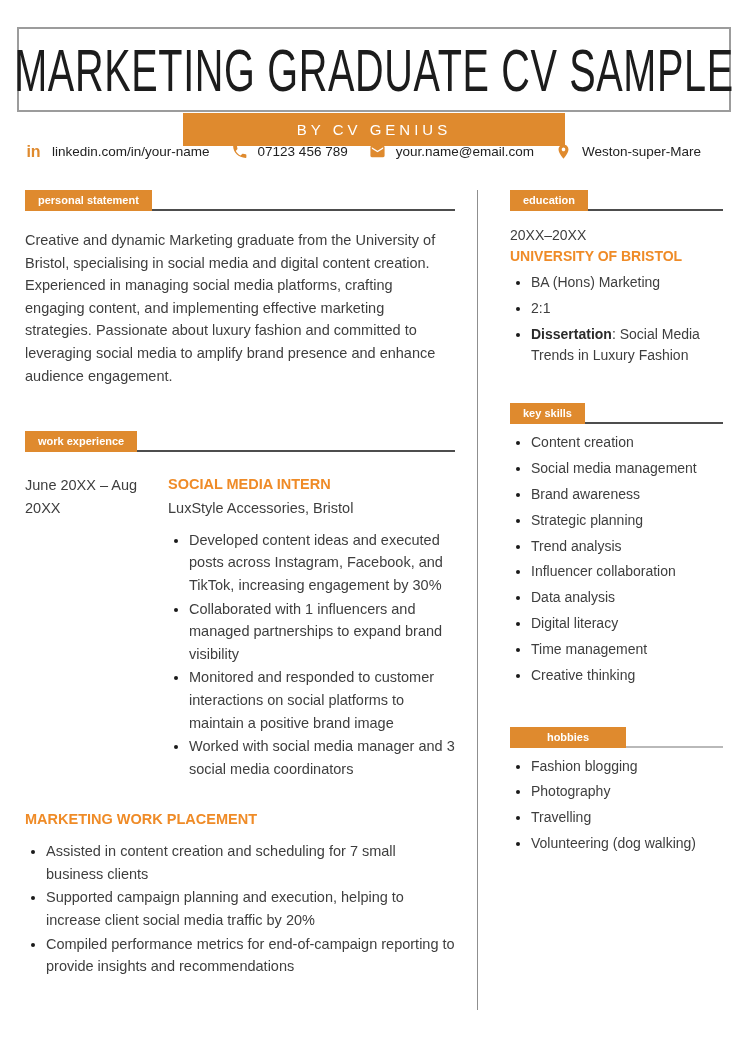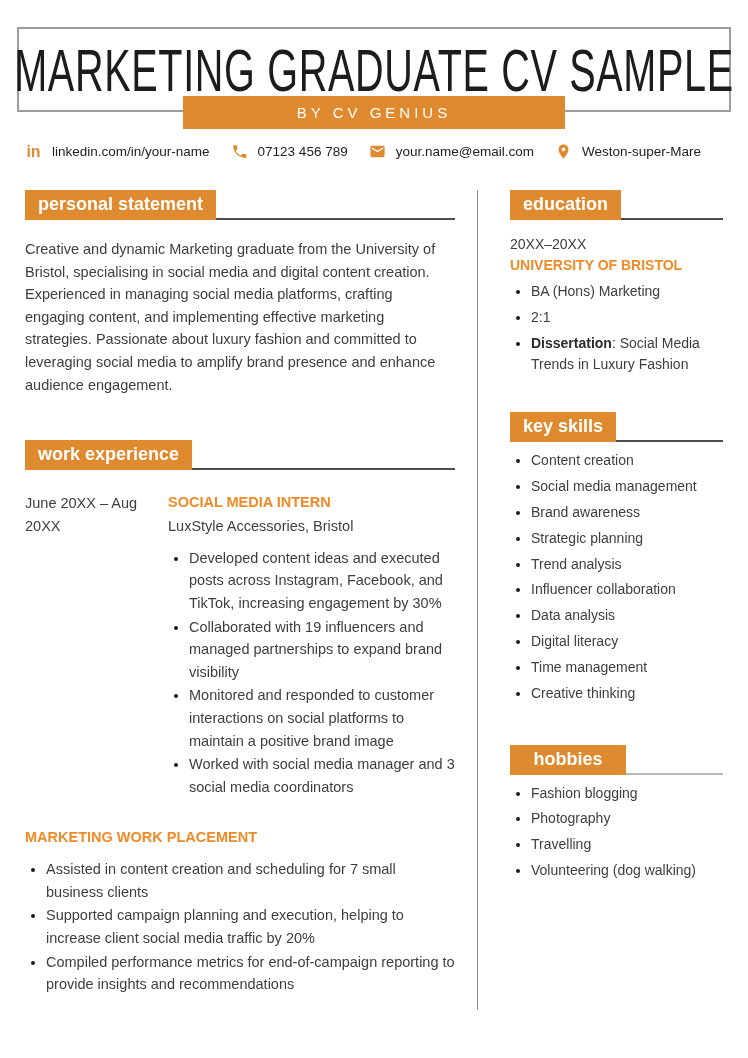--- a/index.html
+++ b/index.html
@@ -20,21 +20,21 @@
     background:#ffffff;
   }
   .title-text {
     position:absolute; left:50%; top:50%;
     transform:translate(-50%,-50%) scaleX(0.66);
     white-space:nowrap;
     font-size:60px; font-weight:400; letter-spacing:1px;
     color:#1c1c1c;
   }
   .banner {
-    position:absolute; left:50%; top:96px;
+    position:absolute; left:50%; top:113px;
     transform:translateX(-50%);
     width:382px; height:33px;
     background:var(--accent);
     display:flex; align-items:center; justify-content:center;
   }
   .banner-text {
     color:#ffffff; font-size:15px; letter-spacing:4px; font-weight:400;
   }
   
   .contact-row {
@@ -48,21 +48,21 @@
   .li-glyph { color:var(--accent); font-weight:800; font-size:16px; line-height:1; }
   
   .content { position:absolute; left:25px; top:190px; width:698px; display:flex; }
   .col-left { width:430px; }
   .divider { width:1px; background:#8f8f8f; height:820px; margin-left:22px; flex-shrink:0; }
   .col-right { width:213px; padding-left:32px; flex-shrink:0; box-sizing:content-box; }
   
   .sec-head { display:flex; align-items:flex-end; }
   .badge {
     background:var(--accent); color:#ffffff;
-    font-size:18px; font-weight:700;
+    font-size:11px; font-weight:700;
     padding:4px 13px 5px 13px;
     white-space:nowrap;
   }
   .badge.center { min-width:116px; text-align:center; }
   .rule { flex:1; border-bottom:2px solid #4d4d4d; }
   .rule.light { border-bottom:2px solid #b9b9b9; }
   
   .body-text { font-size:14.5px; line-height:1.56; color:#3e3e3e; }
   .ps-body { margin-top:18px; }
   .we-head { margin-top:44px; }
@@ -144,21 +144,21 @@
         <span class="rule"></span>
       </div>
 
       <div class="job">
         <div class="job-dates">June 20XX – Aug 20XX</div>
         <div class="job-body">
           <div class="job-role">SOCIAL MEDIA INTERN</div>
           <div class="job-company">LuxStyle Accessories, Bristol</div>
           <ul class="bullets">
             <li>Developed content ideas and executed posts across Instagram, Facebook, and TikTok, increasing engagement by 30%</li>
-            <li>Collaborated with 19 influencers and managed partnerships to expand brand visibility</li>
+            <li>Collaborated with 1 influencers and managed partnerships to expand brand visibility</li>
             <li>Monitored and responded to customer interactions on social platforms to maintain a positive brand image</li>
             <li>Worked with social media manager and 3 social media coordinators</li>
           </ul>
         </div>
       </div>
 
       <div class="job second">
         <div class="job-body">
           <div class="job-role">MARKETING WORK PLACEMENT</div>
           <ul class="bullets">

